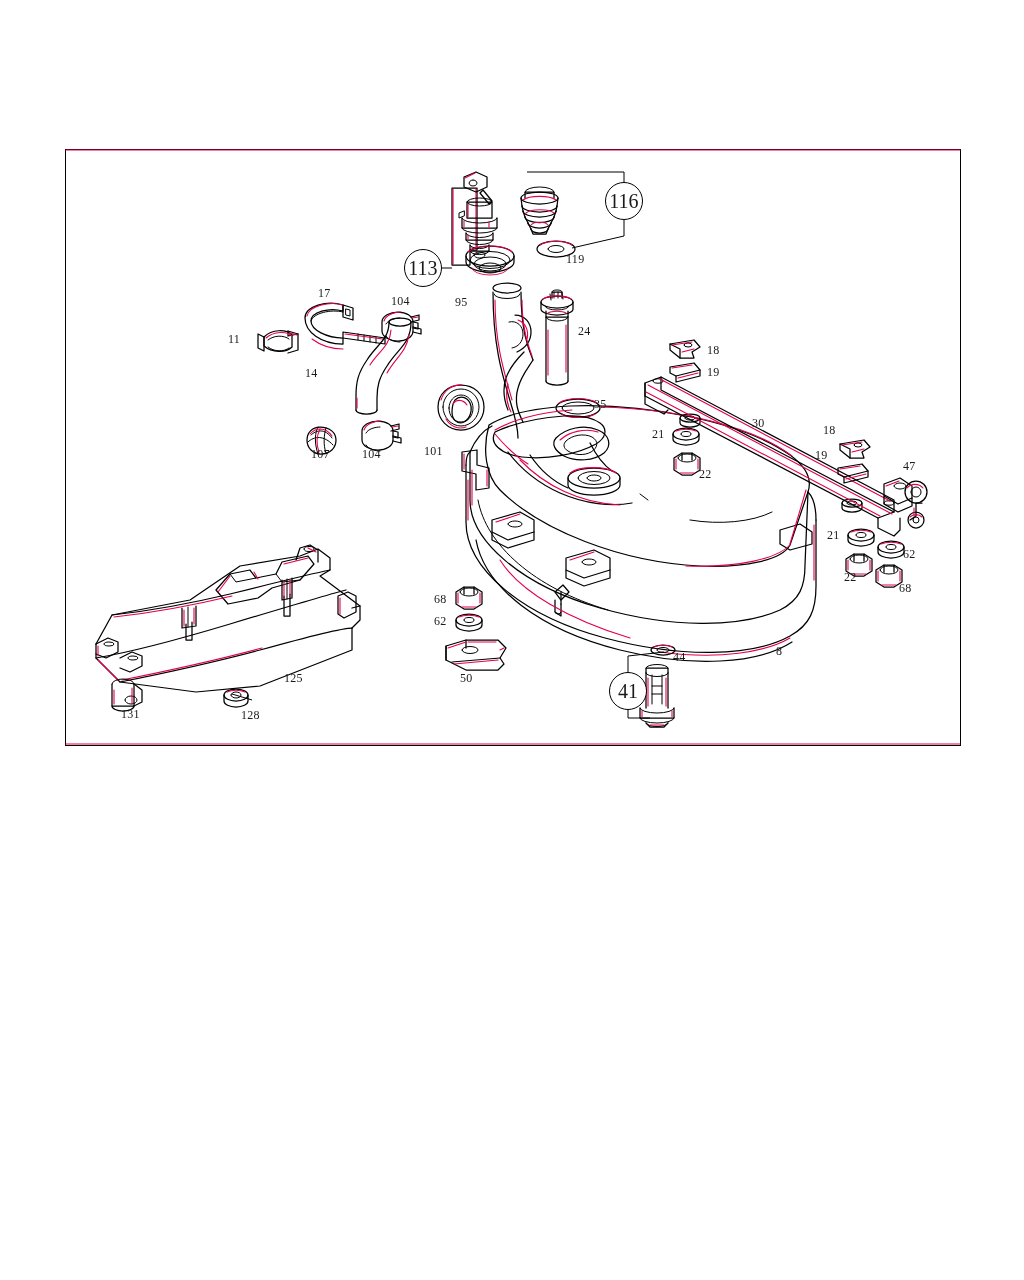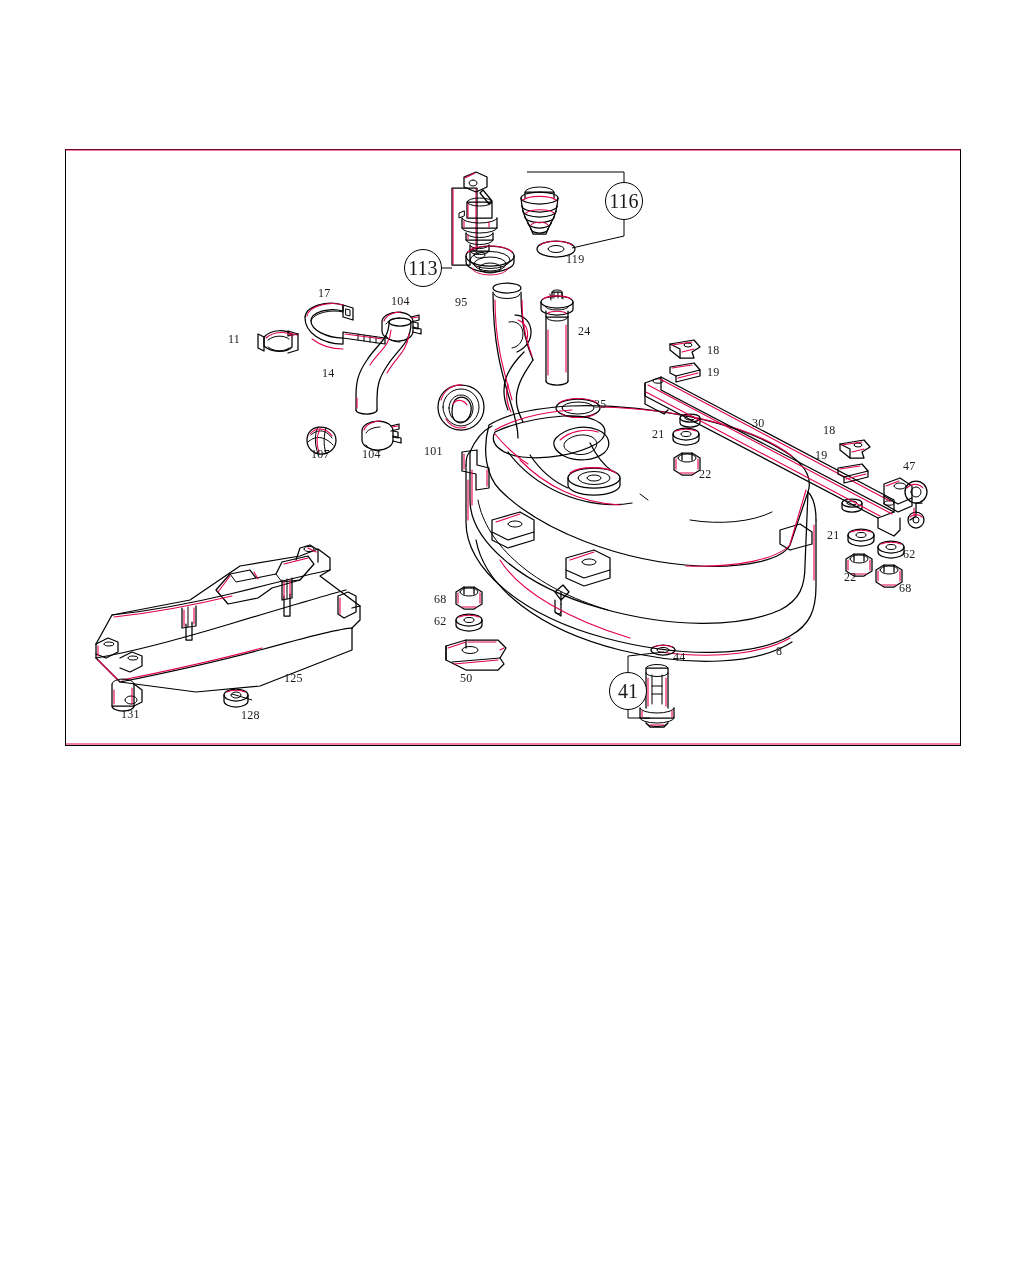--- a/index.html
+++ b/index.html
@@ -601,21 +601,21 @@
       <path class="kt" d="M231 695 a5 3 0 1 0 10 0 a5 3 0 1 0 -10 0"></path>
       <path class="k" d="M224 695 l0 6 a12 6 0 0 0 24 0 l0 -6"></path>
       <path class="r" d="M227 692 a12 5 0 0 1 18 0"></path>
     </g>
 
   </svg>
 
   <div class="lbl" style="left:228px; top:332px;">11</div>
   <div class="lbl" style="left:318px; top:286px;text-align:center;">17</div>
   <div class="lbl" style="left:391px; top:294px;">104</div>
-  <div class="lbl" style="left:322px; top:366px;text-align:center;">14</div>
+  <div class="lbl" style="left:305px; top:366px;text-align:center;">14</div>
   <div class="lbl" style="left:311px; top:447px;">107</div>
   <div class="lbl" style="left:362px; top:447px;">104</div>
   <div class="lbl" style="left:424px; top:444px;">101</div>
   <div class="lbl" style="left:455px; top:275px;margin-top:20px;">95</div>
   <div class="lbl" style="left:566px; top:252px;">119</div>
   <div class="lbl" style="left:578px; top:324px;">24</div>
   <div class="lbl" style="left:594px; top:397px;">35</div>
   <div class="lbl" style="left:707px; top:343px;">18</div>
   <div class="lbl" style="left:707px; top:365px;">19</div>
   <div class="lbl" style="left:752px; top:416px;">30</div>

